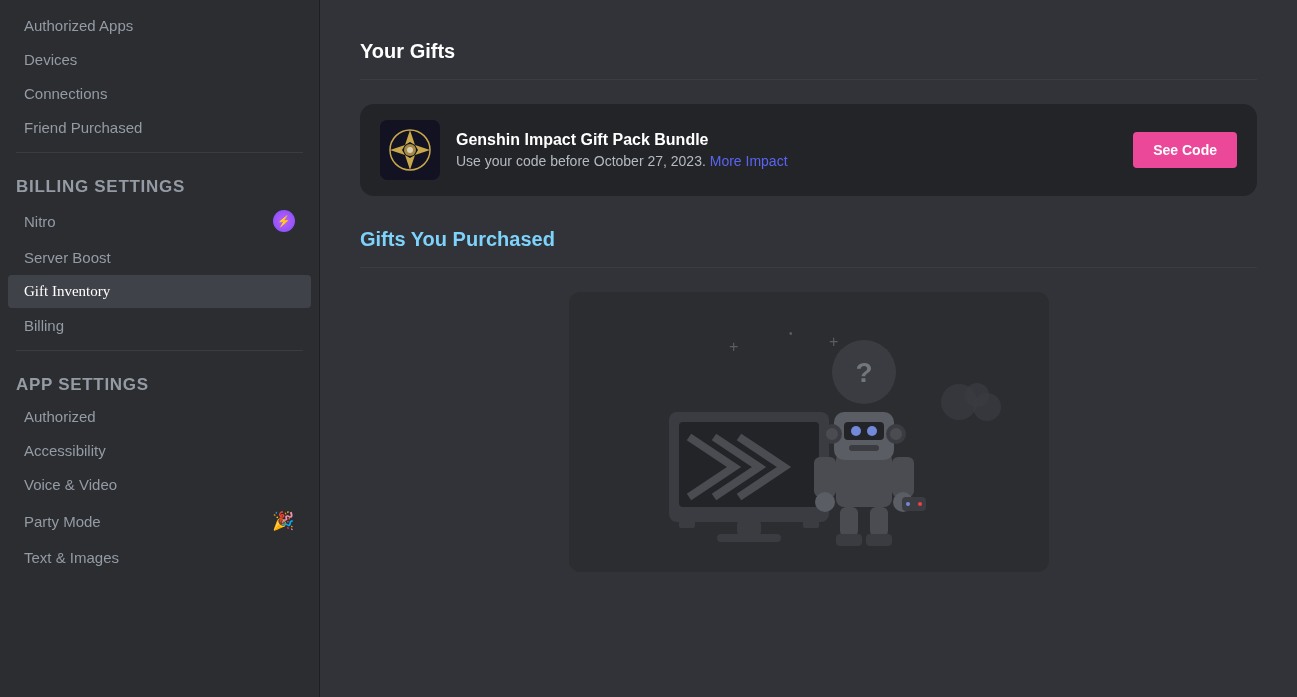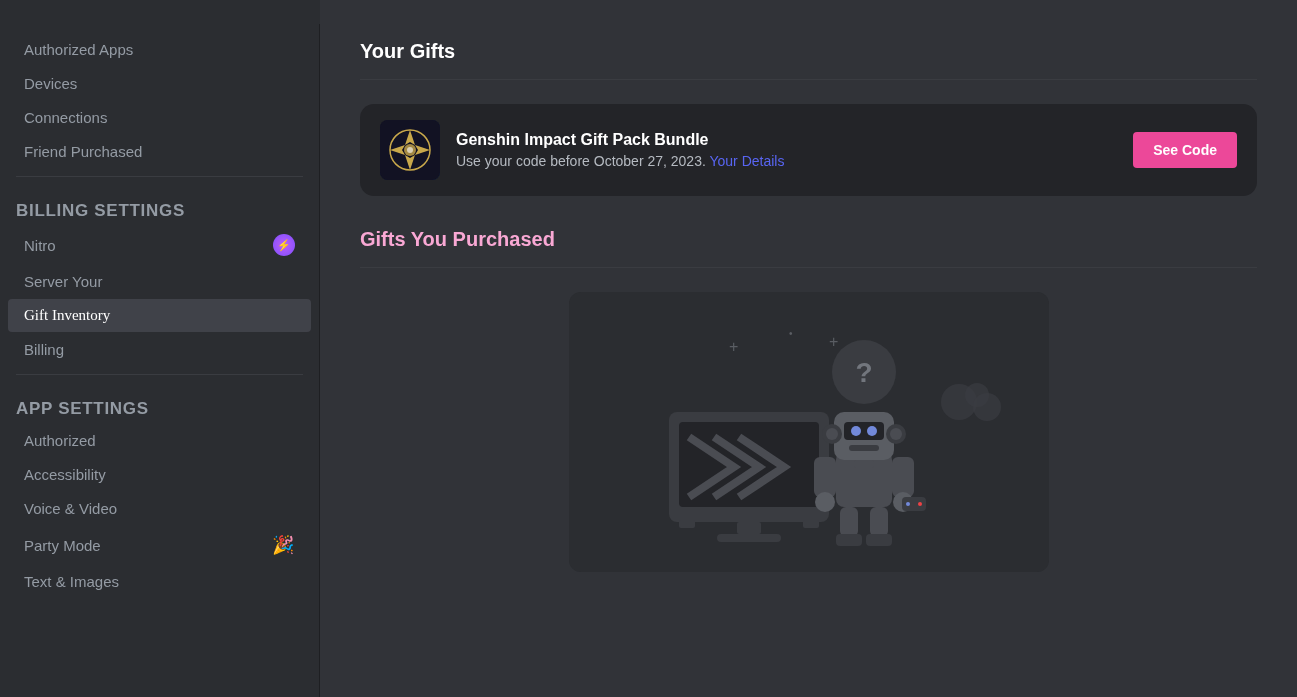--- a/index.html
+++ b/index.html
@@ -14,21 +14,20 @@
     }
 
     
     .sidebar {
       width: 320px;
       min-width: 320px;
       background: #2b2d31;
       padding: 8px 0;
       overflow-y: auto;
       border-right: 1px solid #1e1f22;
-      margin-top: 24px;
     }
     .sidebar-section-label {
       font-size: 17px;
       font-weight: 700;
       letter-spacing: 0.7px;
       color: #949ba4;
       text-transform: uppercase;
       padding: 16px 16px 4px 16px;
     }
     .sidebar-item {
@@ -160,21 +159,21 @@
       font-weight: 600;
       cursor: pointer;
       white-space: nowrap;
       text-align: center;
     }
 
     
     .purchased-title {
       font-size: 20px;
       font-weight: 700;
-      color: #f9a8d4;
+      color: #7dd3fc;
       margin-bottom: 16px;
     }
     .purchased-divider {
       height: 1px;
       background: #3a3c41;
       margin-bottom: 24px;
     }
 
     
     .empty-state {
@@ -223,21 +222,21 @@
 
   <div class="sidebar-section-label">BILLING SETTINGS</div>
 
   <div class="sidebar-item">
     <span class="sidebar-item-label">Nitro</span>
     <span class="sidebar-icon">
       <span class="nitro-icon">⚡</span>
     </span>
   </div>
   <div class="sidebar-item">
-    <span class="sidebar-item-label">Server Your</span>
+    <span class="sidebar-item-label">Server Boost</span>
   </div>
   <div class="sidebar-item active">
     <span class="sidebar-item-label">Gift Inventory</span>
   </div>
   <div class="sidebar-item">
     <span class="sidebar-item-label">Billing</span>
   </div>
 
   <div class="divider"></div>
 
@@ -282,21 +281,21 @@
           <path d="M50 30 L35 25 L38 30 L35 35 Z" fill="#c8a84b"></path>
           <circle cx="30" cy="30" r="6" fill="#c8a84b" opacity="0.8"></circle>
           <circle cx="30" cy="30" r="3" fill="#fff" opacity="0.6"></circle>
         </svg>
       </div>
     </div>
     <div class="gift-info">
       <div class="gift-name">Genshin Impact Gift Pack Bundle</div>
       <div class="gift-desc">
         <span>Use your code before October 27, 2023.</span>
-        <a href="#" class="gift-link">Your Details</a>
+        <a href="#" class="gift-link">More Impact</a>
       </div>
     </div>
     <button class="see-code-btn">See Code</button>
   </div>
 
   <div class="purchased-title">Gifts You Purchased</div>
   <div class="purchased-divider"></div>
 
   <div class="empty-state">
     <div class="empty-illustration">

